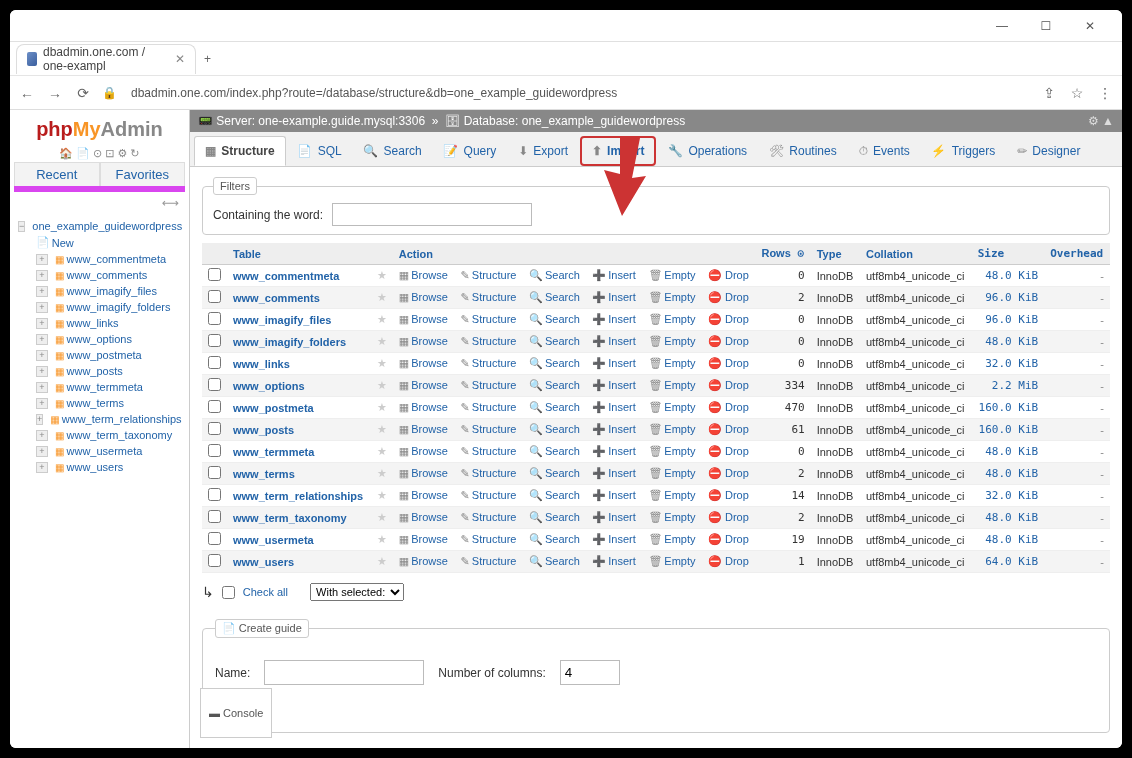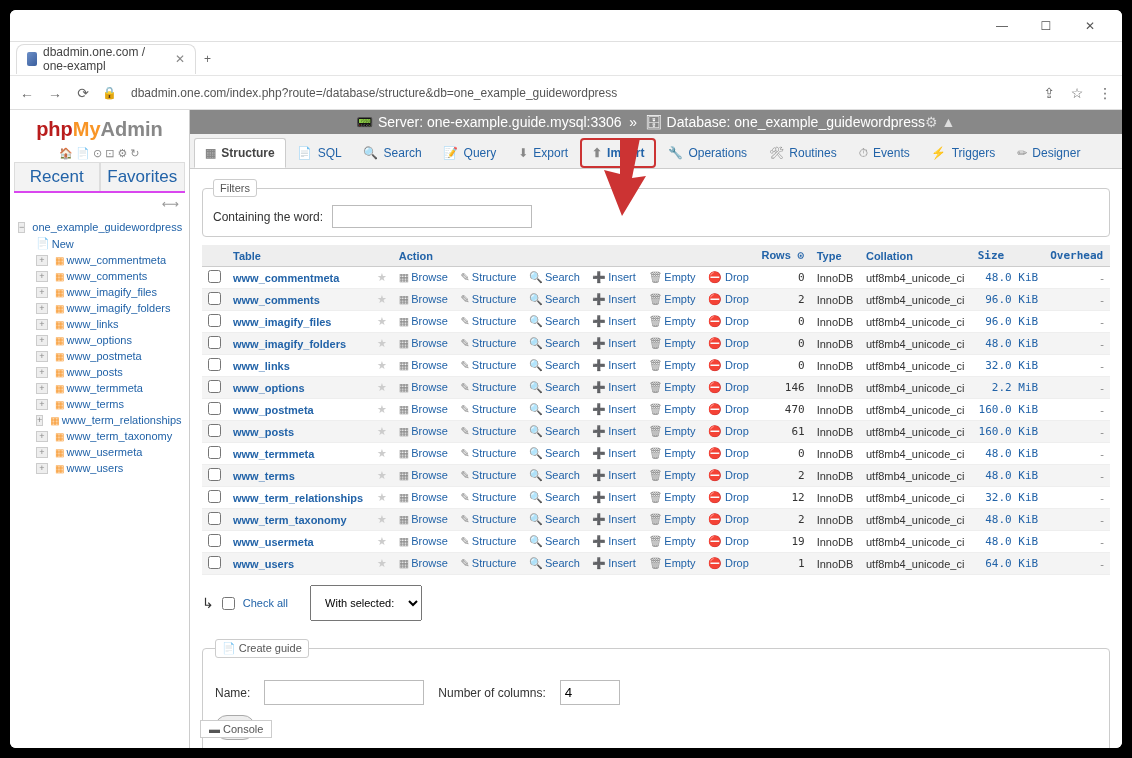--- a/index.html
+++ b/index.html
@@ -15,30 +15,30 @@
 .nav-icon{color:#666;font-size:14px;width:18px;text-align:center}
 .url{flex:1;color:#555;font-size:12px}
 .lock{margin-right:4px}
 .content{display:flex;height:calc(100% - 100px)}
 .sidebar{width:180px;background:#fff;border-right:1px solid #ccc;padding:4px 4px 0}
 .logo{text-align:center;padding:4px 0;font-weight:bold;font-size:20px}
 .logo .php{color:#b91c1c}
 .logo .my{color:#f89527}
 .logo .admin{color:#888}
 .iconrow{text-align:center;padding:2px 0;font-size:11px;color:#888}
-.navtabs{display:flex;border-bottom:2px solid #d946ef;font-size:17px}
+.navtabs{display:flex;border-bottom:6px solid #d946ef;font-size:13px}
 .navtabs span{flex:1;text-align:center;padding:4px 0;color:#2263a8;background:#f3f3f3;border:1px solid #ddd;border-bottom:none}
 .searchmini{text-align:right;padding:4px 6px;color:#999}
 .tree{padding:4px 0;font-size:11px}
 .tree-item{display:flex;align-items:center;padding:2px 4px;gap:2px;color:#2263a8;cursor:pointer;white-space:nowrap;overflow:hidden}
 .tree-toggle{color:#888;width:12px;text-align:center;background:#eee;border:1px solid #ccc;height:11px;line-height:9px;font-size:9px}
 .tree-icon{color:#f89527;font-size:10px}
 .tree-nested{padding-left:18px}
 .main{flex:1;overflow:auto;background:#fff}
-.breadcrumb{background:#888;color:#fff;padding:4px 8px;font-size:14px;display:flex;justify-content:center}
+.breadcrumb{background:#888;color:#fff;padding:4px 8px;font-size:12px;display:flex;justify-content:space-between}
 .breadcrumb .gear{color:#ddd}
 .toptabs{display:flex;background:#f1f1f1;border-bottom:1px solid #ccc;padding:4px 4px 0;gap:2px}
 .toptab{display:flex;align-items:center;gap:5px;padding:6px 10px;font-size:12px;color:#2263a8;background:#f1f1f1;border-radius:3px 3px 0 0;cursor:pointer;position:relative}
 .toptab.active{background:#fff;border:1px solid #ccc;border-bottom:1px solid #fff;font-weight:bold;color:#444}
 .toptab.highlight{border:2px solid #c33;border-radius:4px;font-weight:bold}
 .panel{padding:10px 12px}
 .filters{border:1px solid #ccc;border-radius:4px;padding:8px 10px;margin-bottom:8px;font-size:12px;background:#fff}
 .filters legend{background:#fff;padding:2px 6px;border:1px solid #ccc;border-radius:3px;font-size:11px;color:#555}
 .filters input{border:1px solid #bbb;padding:3px;width:200px;margin-left:6px}
 table.tbl{width:100%;border-collapse:collapse;font-size:11px}
@@ -48,28 +48,28 @@
 .tblname{color:#2263a8;font-weight:bold}
 .act{color:#2263a8;cursor:pointer;white-space:nowrap}
 .act-icon{color:#888;margin-right:2px}
 .num{text-align:right;font-family:monospace}
 .size{text-align:right;color:#2263a8;font-family:monospace}
 .dash{text-align:right;color:#888}
 .star{color:#ccc}
 .drop-icon{color:#c33}
 .sumrow td{font-weight:bold;background:#fff}
 .checkall{display:flex;align-items:center;gap:8px;padding:10px 0;font-size:11px}
-.checkall select{padding:10px;font-size:11px}
+.checkall select{padding:1px;font-size:11px}
 .lnks{padding:8px 0;color:#2263a8;font-size:12px}
 .create{border:1px solid #ccc;border-radius:4px;padding:12px;margin-top:8px}
 .create legend{background:#fff;padding:2px 6px;border:1px solid #ccc;border-radius:3px;font-size:11px;color:#555}
 .create-row{display:flex;gap:14px;align-items:center;margin:10px 0}
 .create-row input{border:1px solid #bbb;padding:4px;width:160px}
 .go{padding:4px 10px;border:1px solid #aaa;border-radius:12px;background:#eee;cursor:pointer}
-.console{position:absolute;bottom:10px;left:190px;background:#fff;border:1px solid #ccc;padding:2px 8px;font-size:11px;color:#555}
+.console{position:absolute;bottom:10px;left:190px;background:#fff;border:1px solid #ccc;padding:18px 8px;font-size:11px;color:#555}
 svg.arrowsvg{position:absolute;top:128px;left:590px;pointer-events:none}
 </style>
 </head>
 <body>
 
 <div class="window">
   <div class="titlebar">
     <div class="win-btn">—</div>
     <div class="win-btn">☐</div>
     <div class="win-btn">✕</div>
@@ -260,21 +260,21 @@
               <tr>
                 <td><input type="checkbox" style=""></td>
                 <td><span class="tblname">www_options</span></td>
                 <td><span class="star">★</span></td>
                 <td><span class="act"><span class="act-icon">▦</span>Browse</span></td>
                 <td><span class="act"><span class="act-icon">✎</span>Structure</span></td>
                 <td><span class="act"><span class="act-icon">🔍</span>Search</span></td>
                 <td><span class="act"><span class="act-icon">➕</span>Insert</span></td>
                 <td><span class="act"><span class="act-icon">🗑</span>Empty</span></td>
                 <td><span class="act"><span class="drop-icon">⛔</span> Drop</span></td>
-                <td class="num">146</td>
+                <td class="num">334</td>
                 <td>InnoDB</td>
                 <td>utf8mb4_unicode_ci</td>
                 <td class="size">2.2 MiB</td>
                 <td class="dash">-</td>
               </tr>
               <tr>
                 <td><input type="checkbox" style=""></td>
                 <td><span class="tblname">www_postmeta</span></td>
                 <td><span class="star">★</span></td>
                 <td><span class="act"><span class="act-icon">▦</span>Browse</span></td>
@@ -340,21 +340,21 @@
               <tr>
                 <td><input type="checkbox" style=""></td>
                 <td><span class="tblname">www_term_relationships</span></td>
                 <td><span class="star">★</span></td>
                 <td><span class="act"><span class="act-icon">▦</span>Browse</span></td>
                 <td><span class="act"><span class="act-icon">✎</span>Structure</span></td>
                 <td><span class="act"><span class="act-icon">🔍</span>Search</span></td>
                 <td><span class="act"><span class="act-icon">➕</span>Insert</span></td>
                 <td><span class="act"><span class="act-icon">🗑</span>Empty</span></td>
                 <td><span class="act"><span class="drop-icon">⛔</span> Drop</span></td>
-                <td class="num">12</td>
+                <td class="num">14</td>
                 <td>InnoDB</td>
                 <td>utf8mb4_unicode_ci</td>
                 <td class="size">32.0 KiB</td>
                 <td class="dash">-</td>
               </tr>
               <tr>
                 <td><input type="checkbox" style=""></td>
                 <td><span class="tblname">www_term_taxonomy</span></td>
                 <td><span class="star">★</span></td>
                 <td><span class="act"><span class="act-icon">▦</span>Browse</span></td>

